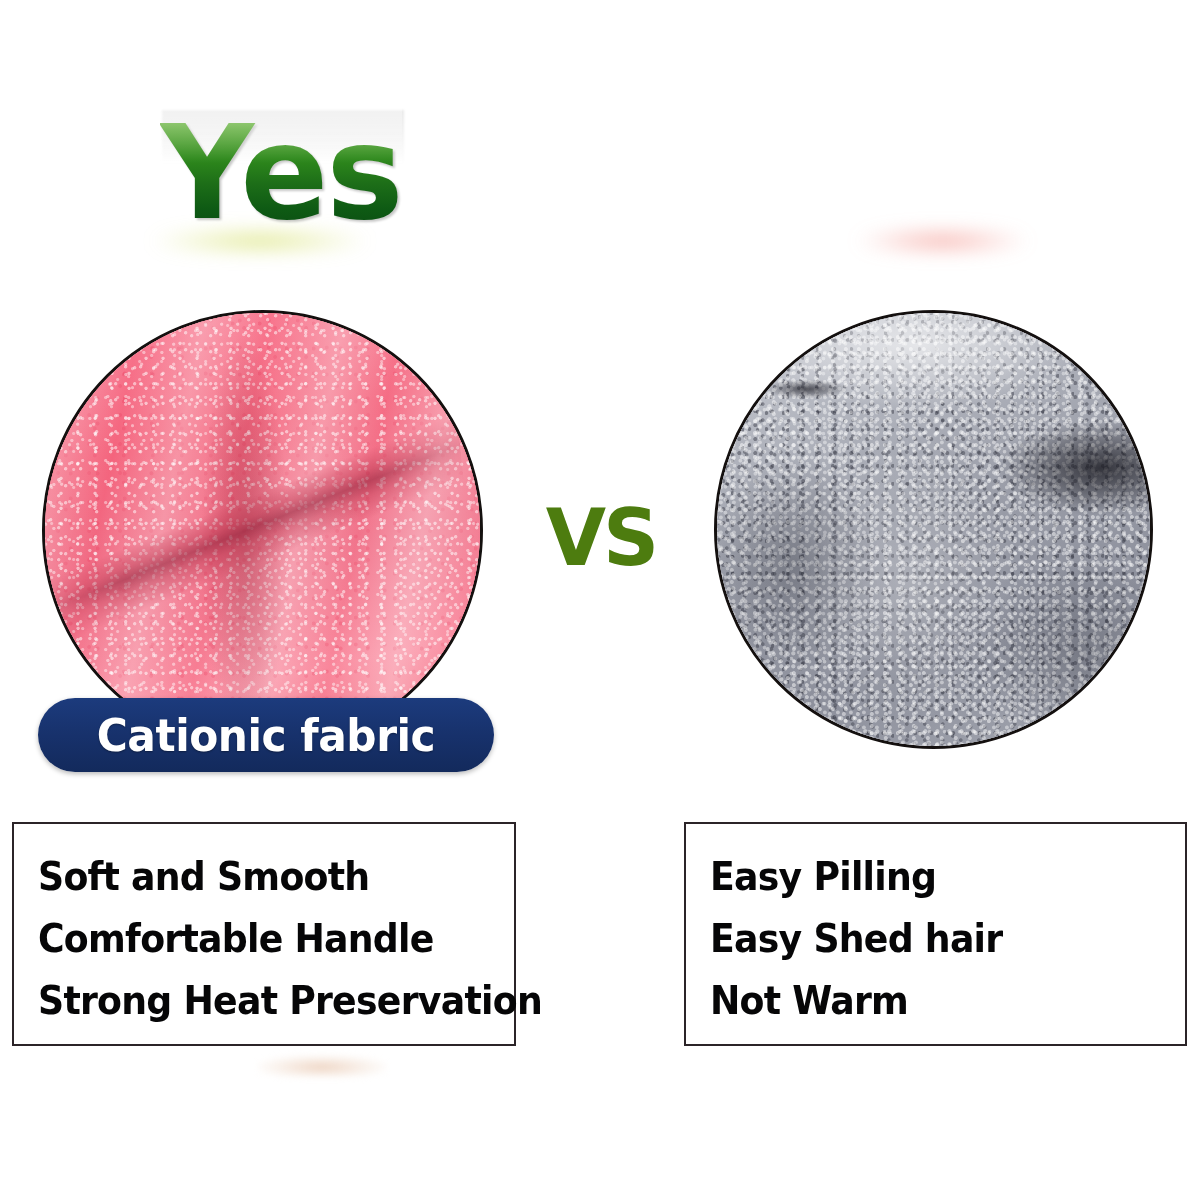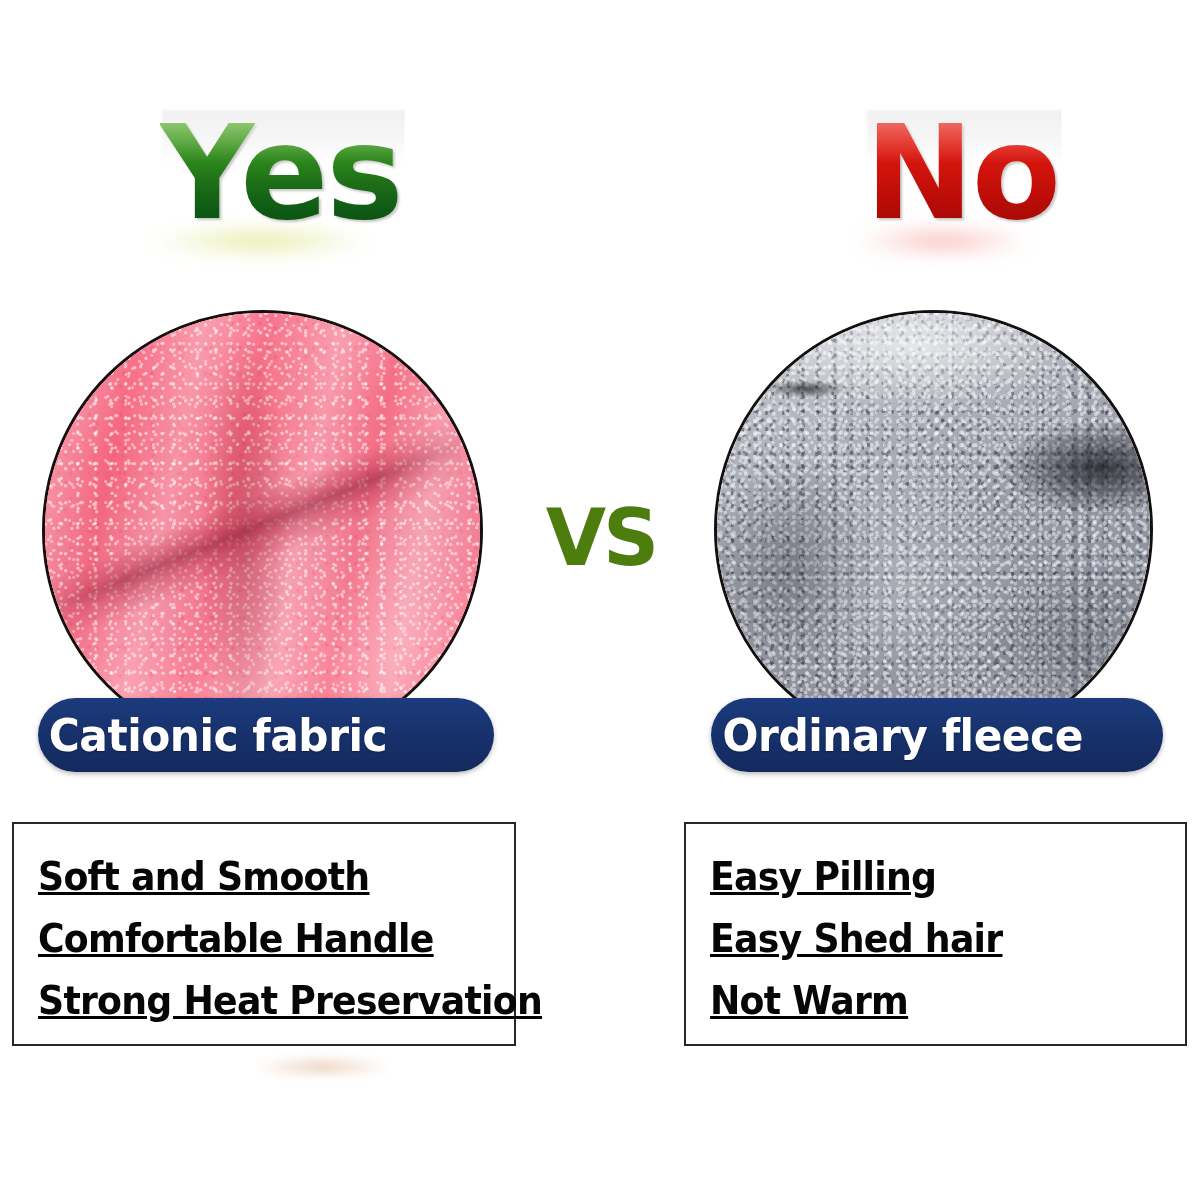--- a/index.html
+++ b/index.html
@@ -168,21 +168,21 @@
   }
 
   
   .caption-pill {
     position:absolute;
     height:74px;
     border-radius:37px;
     background:linear-gradient(180deg, #1c3b7d 0%, #17316b 52%, #132a5c 100%);
     display:flex;
     align-items:center;
-    justify-content:flex-start;
+    justify-content:center;
     box-shadow:0 2px 5px rgba(0,0,0,0.28);
   }
   #caption-cationic { left:38px;  top:698px; width:456px; }
   #caption-fleece   { left:711px; top:698px; width:452px; }
 
   .caption-text {
     color:#ffffff;
     font-family:"DejaVu Sans", sans-serif;
     font-weight:bold;
     font-size:45px;
@@ -206,21 +206,20 @@
     line-height:1;
     letter-spacing:-3px;
   }
 
   
   .feature-box {
     position:absolute;
     border:2px solid #2b2428;
     background:#ffffff;
     padding:22px 0 20px 24px;
-    text-decoration:underline;
   }
   #features-cationic { left:12px;  top:822px; width:504px; height:224px; }
   #features-fleece   { left:675px; top:822px; width:503px; height:224px;margin-left:9px; }
 
   .feature-list { list-style:none; }
   .feature-item {
     color:#060607;
     font-family:"DejaVu Sans", sans-serif;
     font-weight:bold;
     font-size:39px;
@@ -264,29 +263,25 @@
     <ul class="feature-list">
       <li class="feature-item">Soft and Smooth</li>
       <li class="feature-item">Comfortable Handle</li>
       <li class="feature-item">Strong Heat Preservation</li>
     </ul>
   </div>
 
   <div id="vs-divider">VS</div>
 
   <div id="glow-no" class="verdict-glow"></div>
-  <div id="verdict-no" class="verdict">No</div>
 
   <div id="swatch-fleece" class="swatch">
     <div class="swatch-media tex-fleece"></div>
   </div>
 
-  <div id="caption-fleece" class="caption-pill">
-    <span class="caption-text">Ordinary fleece</span>
-  </div>
 
   <div id="features-fleece" class="feature-box">
     <ul class="feature-list">
       <li class="feature-item">Easy Pilling</li>
       <li class="feature-item">Easy Shed hair</li>
       <li class="feature-item">Not Warm</li>
     </ul>
   </div>
 
   <div id="bottom-artifact"></div>

